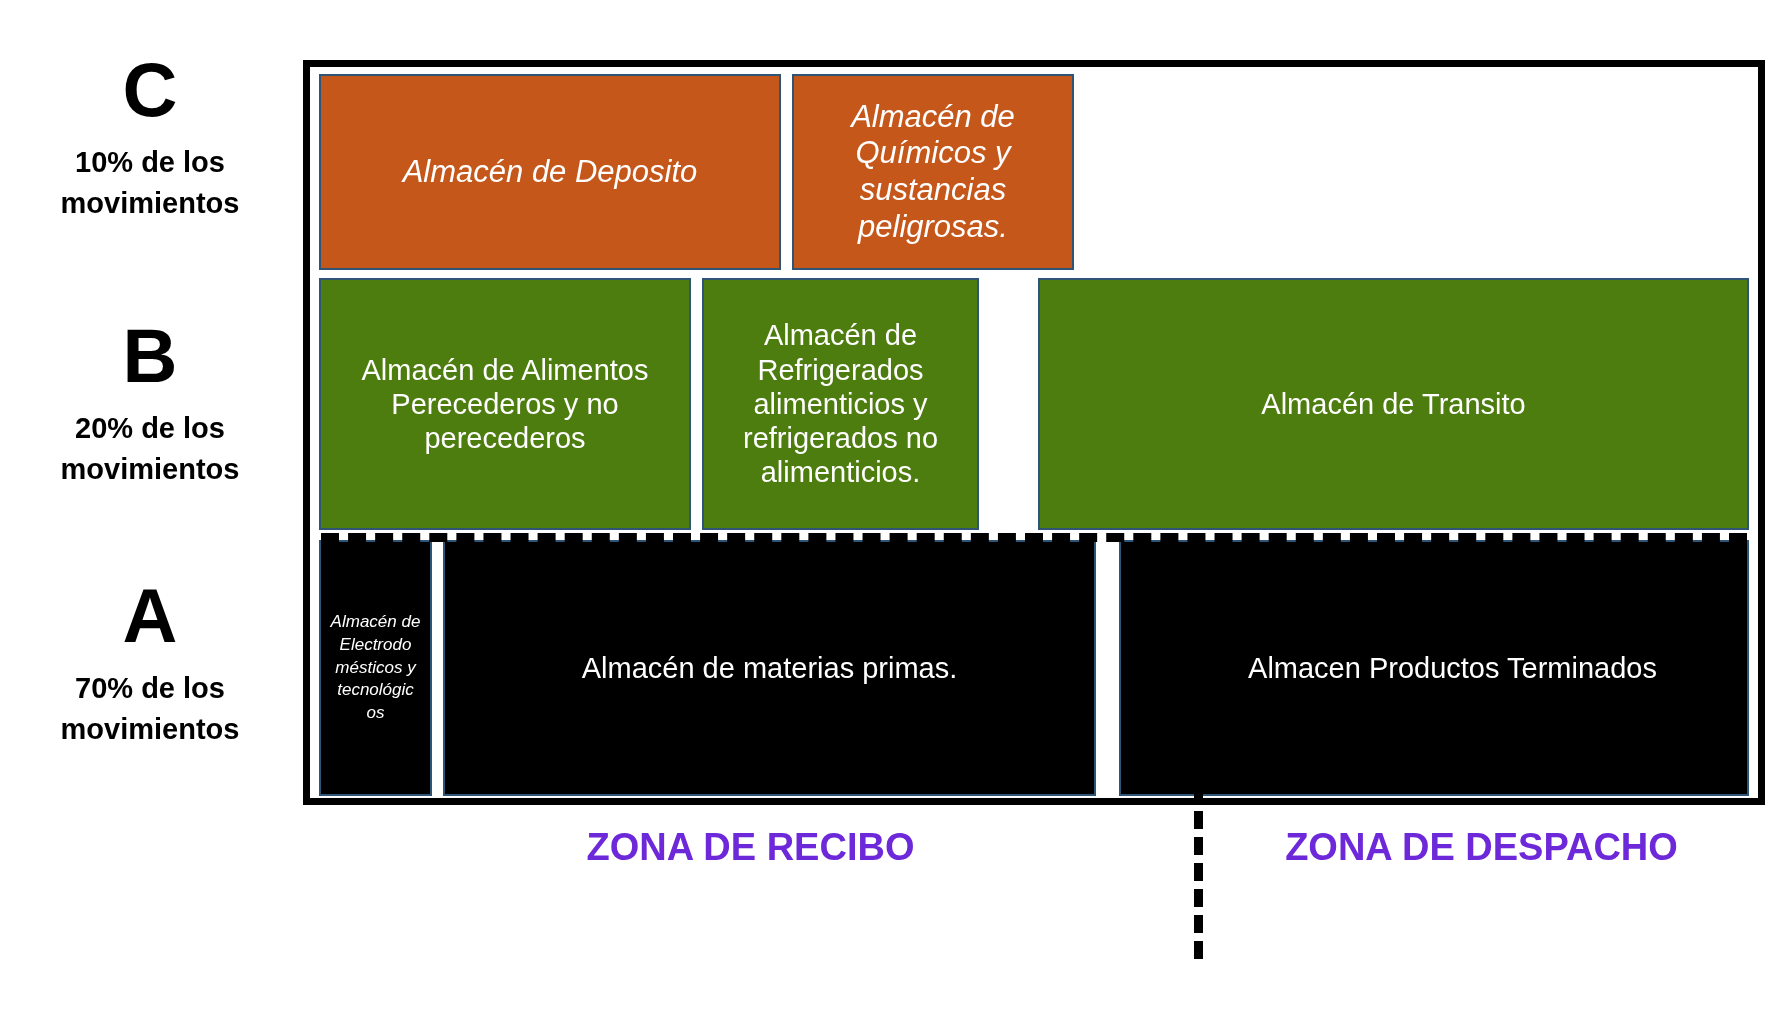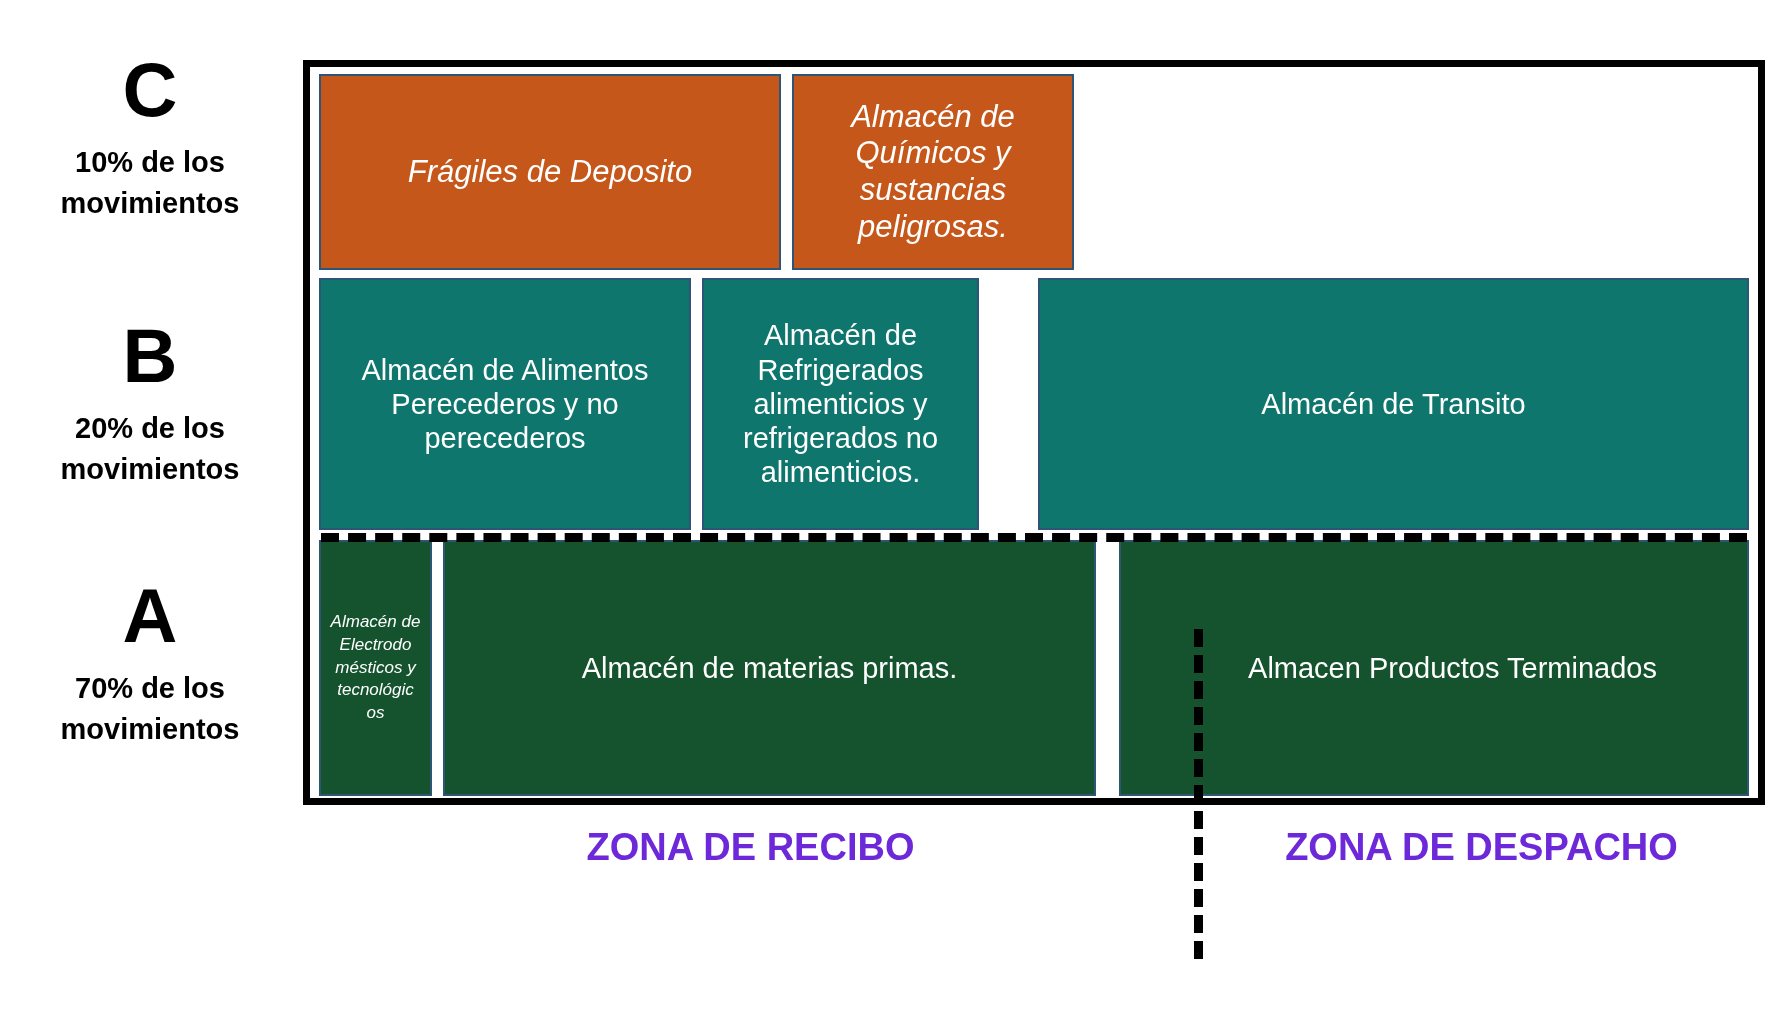--- a/index.html
+++ b/index.html
@@ -80,22 +80,22 @@
     color: #ffffff;
     display: flex;
     align-items: center;
     justify-content: center;
     text-align: center;
     line-height: 1.18;
     padding: 4px 6px;
     overflow: hidden;
   }
   .orange { background: #C5571A; }
-  .green  { background: #0f766e; }
-  .blue   { background: #14532d; }
+  .green  { background: #4d7c0f; }
+  .blue   { background: #000000; }
 
   .italic { font-style: italic; }
 
   
   #box-deposito  { flex: 0 0 462px; font-size: 31px; margin-right: 11px; }
   #box-fragiles  { flex: 0 0 279px; font-size: 31px; margin-right: 11px; }
   #box-quimicos  { flex: 0 0 282px; font-size: 31px; margin-right: 9px; }
   #box-logistica { flex: 1 1 auto; font-size: 29px; }
 
   
@@ -169,21 +169,21 @@
     <div class="legend-sub">70% de los movimientos</div>
   </div>
 
 </div>
 
 <div id="warehouse-frame">
   <div id="frame-inner">
 
     <div class="row" id="row-c">
       <div class="zone-box orange italic" id="box-deposito">
-        <span class="box-text">Frágiles de Deposito</span>
+        <span class="box-text">Almacén de Deposito</span>
       </div>
       <div class="zone-box orange italic" id="box-quimicos">
         <span class="box-text">Almacén de Químicos y sustancias peligrosas.</span>
       </div>
     </div>
 
     <div class="row" id="row-b">
       <div class="zone-box green" id="box-alimentos">
         <span class="box-text">Almacén de Alimentos Perecederos y no perecederos</span>
       </div>

